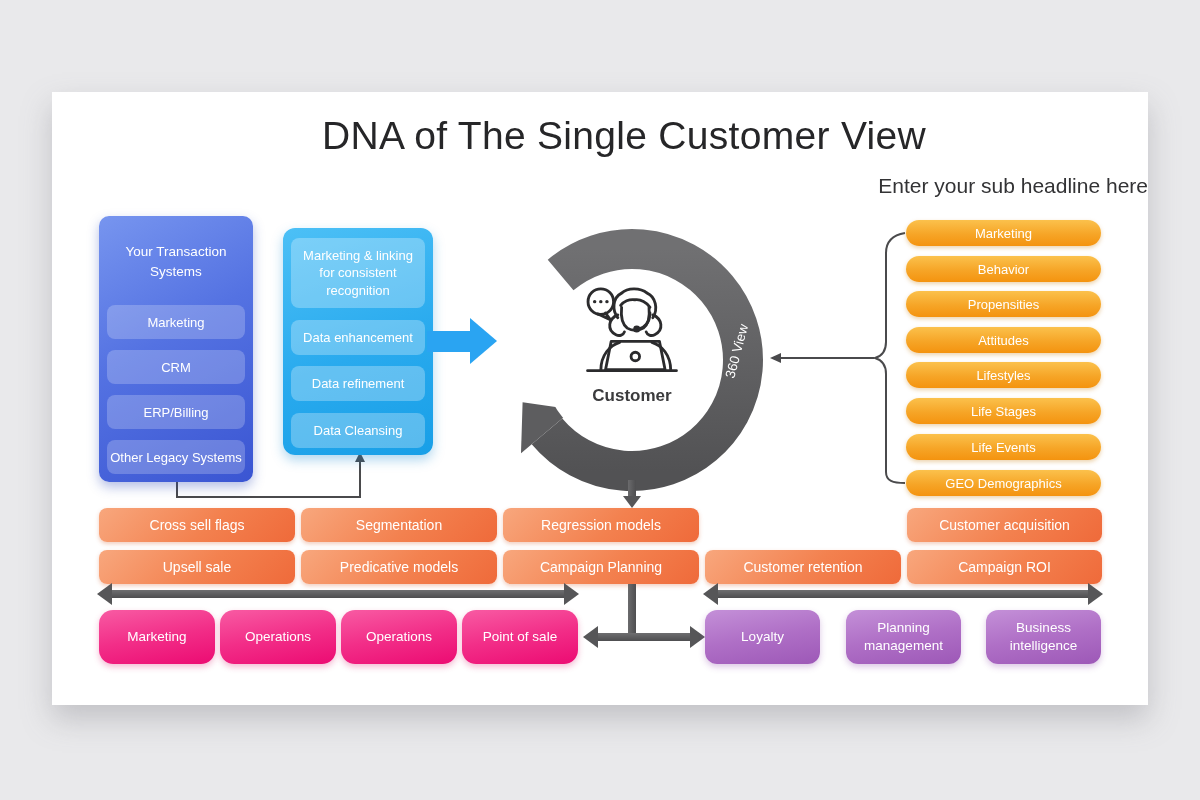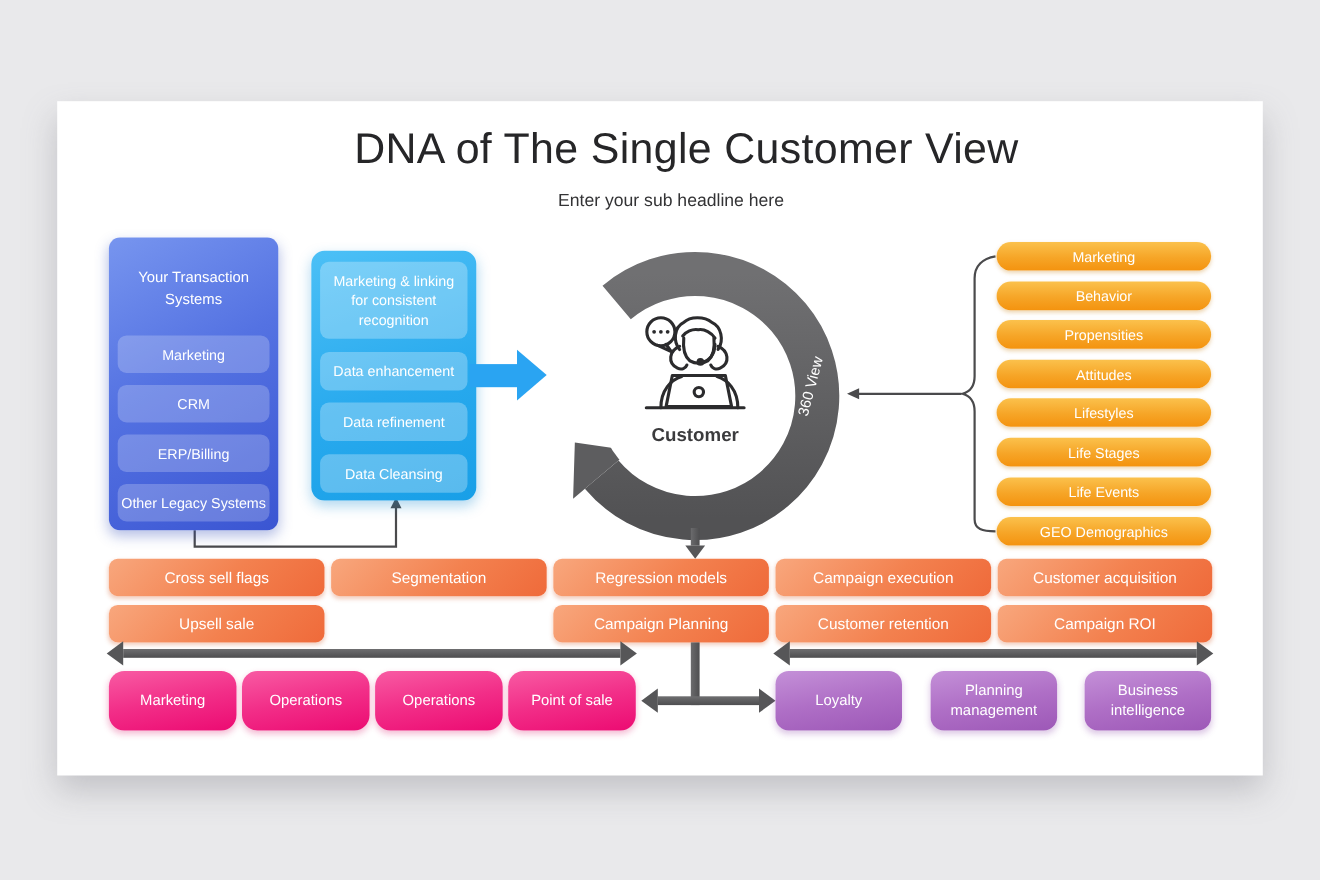--- a/index.html
+++ b/index.html
@@ -16,21 +16,21 @@
     box-shadow:0 14px 28px rgba(120,120,130,0.35);
   }
   .title {
     position:absolute; left:0; right:0; top:22px;
     text-align:center; font-size:39px; color:#262628; font-weight:500;
     letter-spacing:0.3px;
     padding-left:48px;
   }
   .subtitle {
     position:absolute; left:0; right:0; top:82px;
-    text-align:center; font-size:16px; color:#333335; font-weight:500;padding-left:20px;
+    text-align:right; font-size:21px; color:#333335; font-weight:500;padding-left:20px;
   }
 
   
   .blue-panel {
     position:absolute; left:47px; top:124px; width:154px; height:266px;
     border-radius:10px;
     background:linear-gradient(150deg,#7795ef 0%, #5472e2 45%, #3a55d2 100%);
     box-shadow:0 5px 12px rgba(40,70,180,0.35);
   }
   .blue-panel-title {
@@ -210,24 +210,24 @@
   <div class="pill" style="top:199px">Propensities</div>
   <div class="pill" style="top:235px">Attitudes</div>
   <div class="pill" style="top:270px">Lifestyles</div>
   <div class="pill" style="top:306px">Life Stages</div>
   <div class="pill" style="top:342px">Life Events</div>
   <div class="pill" style="top:378px">GEO Demographics</div>
 
   <div class="obox" style="left:47px;  top:416px">Cross sell flags</div>
   <div class="obox" style="left:249px; top:416px">Segmentation</div>
   <div class="obox" style="left:451px; top:416px">Regression models</div>
-  <div class="obox" style="left:653px; top:416px">Campaign execution</div>
   <div class="obox" style="left:855px; top:416px; width:195px">Customer acquisition</div>
 
   <div class="obox" style="left:47px;  top:458px">Upsell sale</div>
+  <div class="obox" style="left:249px; top:458px">Predicative models</div>
   <div class="obox" style="left:451px; top:458px">Campaign Planning</div>
   <div class="obox" style="left:653px; top:458px">Customer retention</div>
   <div class="obox" style="left:855px; top:458px; width:195px">Campaign ROI</div>
 
   <div class="dbl-arrow" style="left:60px;  top:498px; width:452px"></div>
   <div class="dbl-arrow" style="left:666px; top:498px; width:370px"></div>
 
   <div class="v-bar" style="left:576px; top:492px; height:57px"></div>
   <div class="dbl-arrow" style="left:546px; top:541px; width:92px"></div>
 

